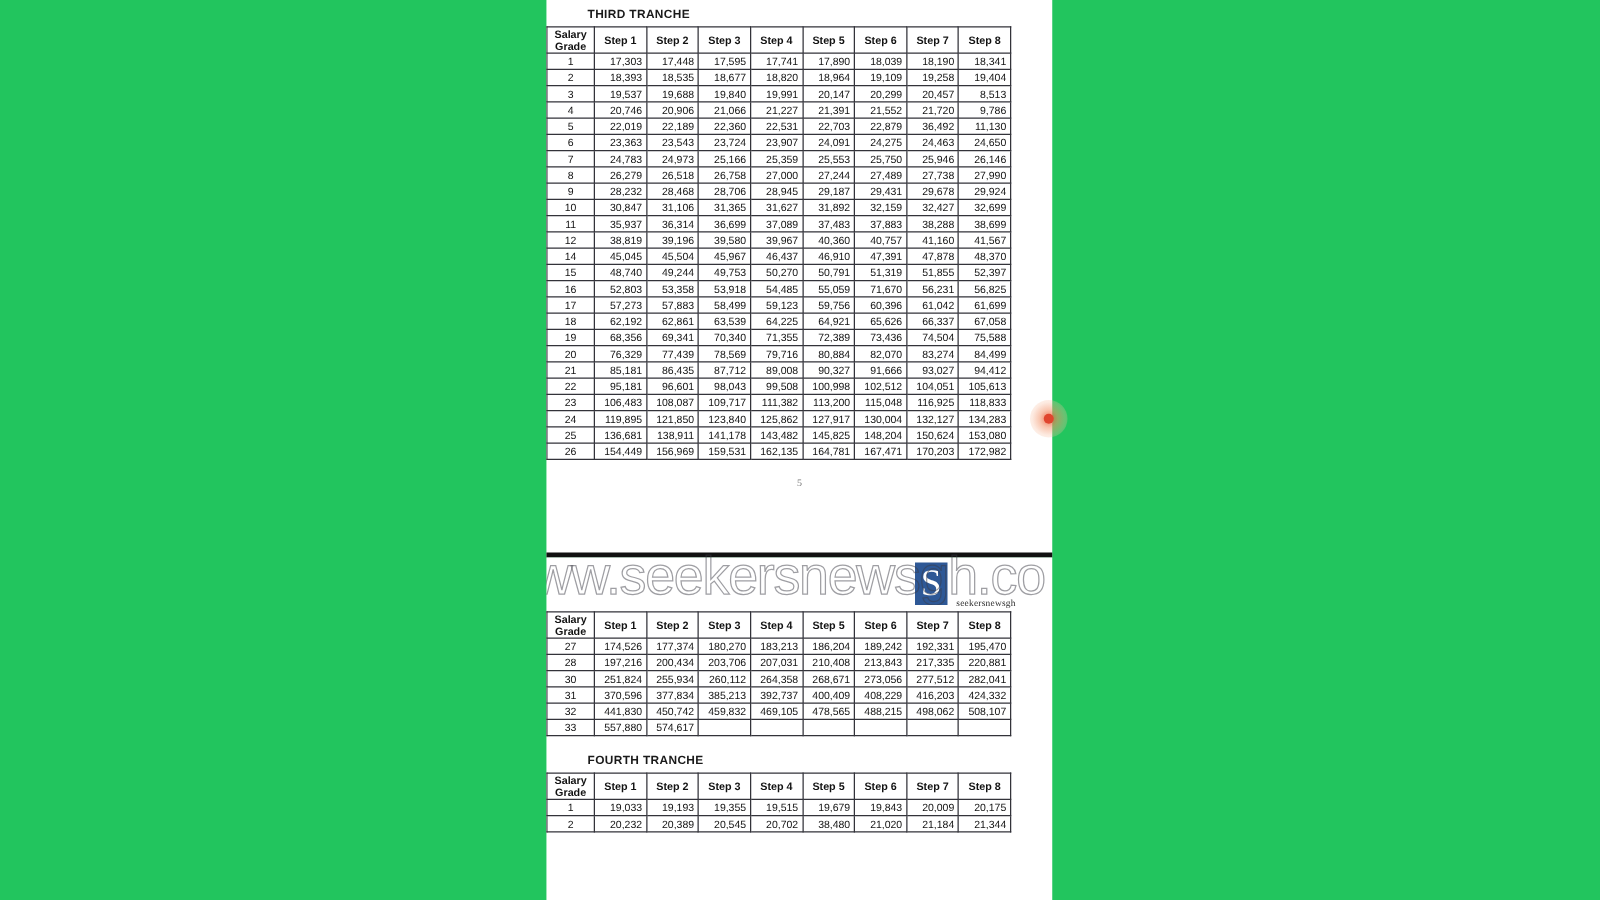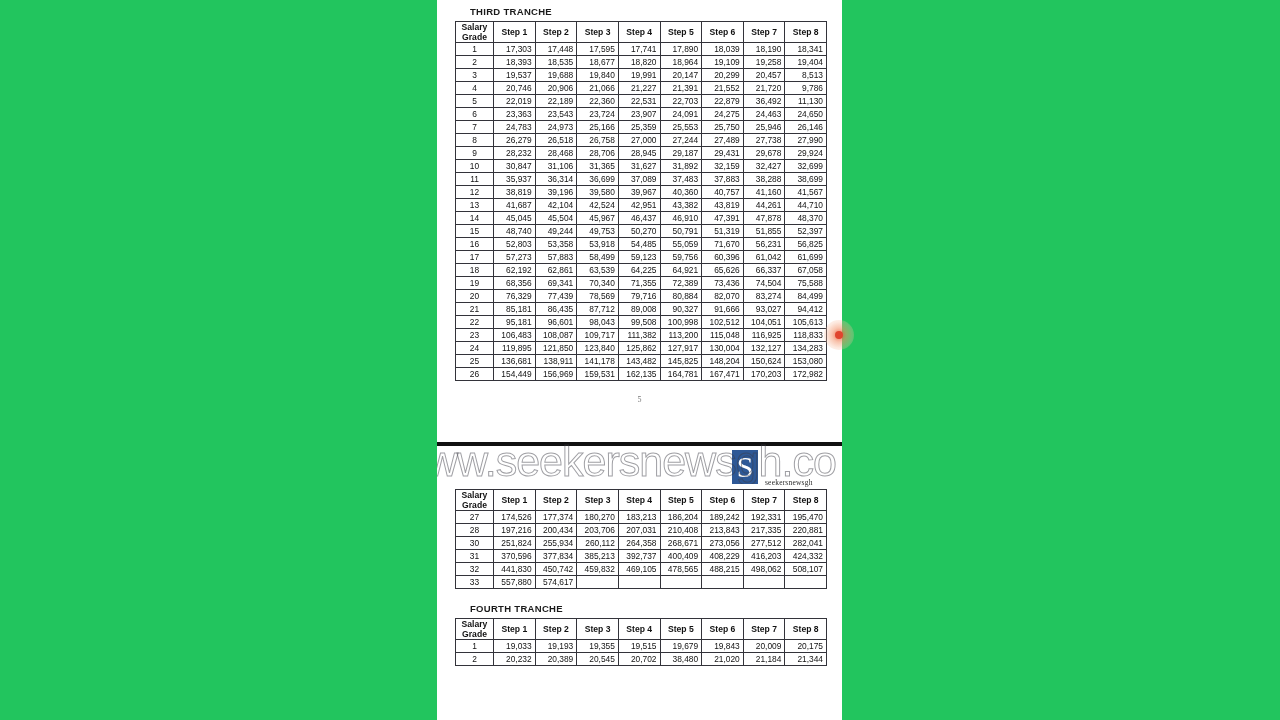--- a/index.html
+++ b/index.html
@@ -55,21 +55,20 @@
     letter-spacing: 0.3px;
     padding-left: 33px;
     padding-top: 6px;
     padding-bottom: 4px;
     font-family: "Liberation Sans", sans-serif;
   }
 
   
   table.salary-table {
     border-collapse: collapse;
-    margin-left: 18px;
     width: 372px;
     table-layout: fixed;
     background: #ffffff;
   }
   table.salary-table th,
   table.salary-table td {
     border: 1px solid #33333a;
     font-family: "Liberation Sans", sans-serif;
     color: #121212;
     padding: 0 3px;
@@ -339,31 +338,20 @@
               <td class="">38,819</td>
               <td class="">39,196</td>
               <td class="">39,580</td>
               <td class="">39,967</td>
               <td class="">40,360</td>
               <td class="">40,757</td>
               <td class="">41,160</td>
               <td class="">41,567</td>
             </tr>
             <tr>
-              <td class="grade-cell">13</td>
-              <td class="">41,687</td>
-              <td class="">42,104</td>
-              <td class="">42,524</td>
-              <td class="">42,951</td>
-              <td class="">43,382</td>
-              <td class="">43,819</td>
-              <td class="">44,261</td>
-              <td class="">44,710</td>
-            </tr>
-            <tr>
               <td class="grade-cell">14</td>
               <td class="">45,045</td>
               <td class="">45,504</td>
               <td class="">45,967</td>
               <td class="">46,437</td>
               <td class="">46,910</td>
               <td class="">47,391</td>
               <td class="">47,878</td>
               <td class="">48,370</td>
             </tr>

